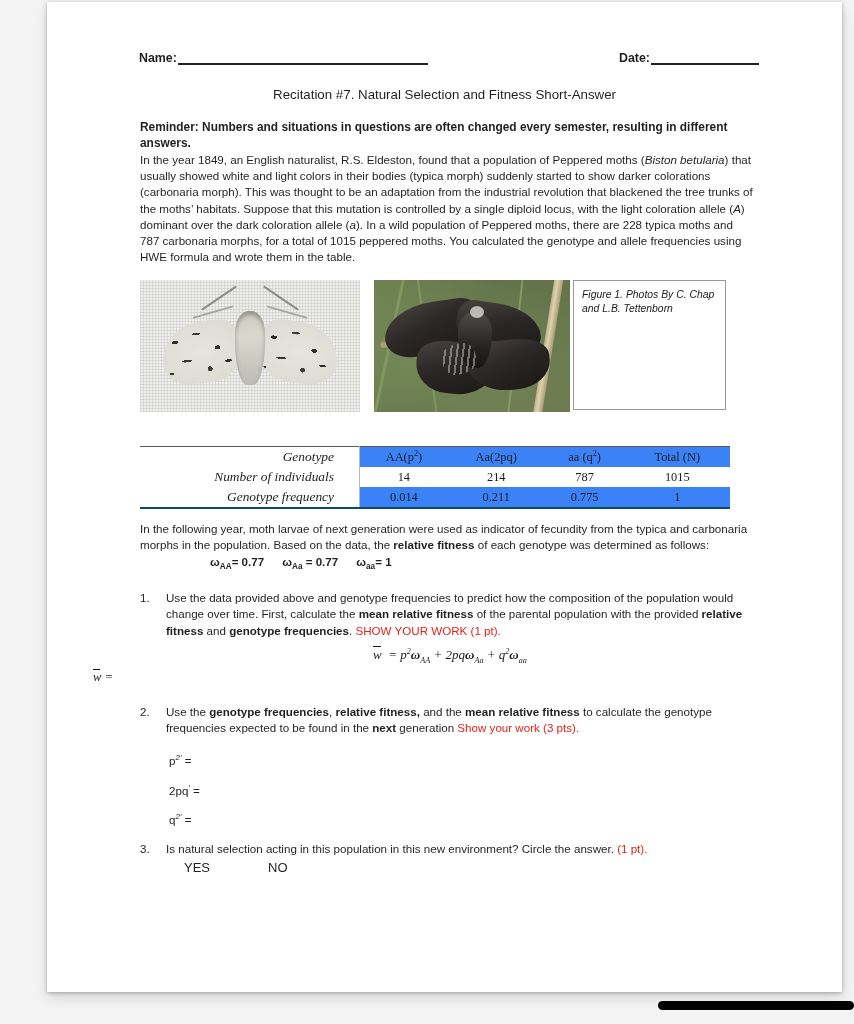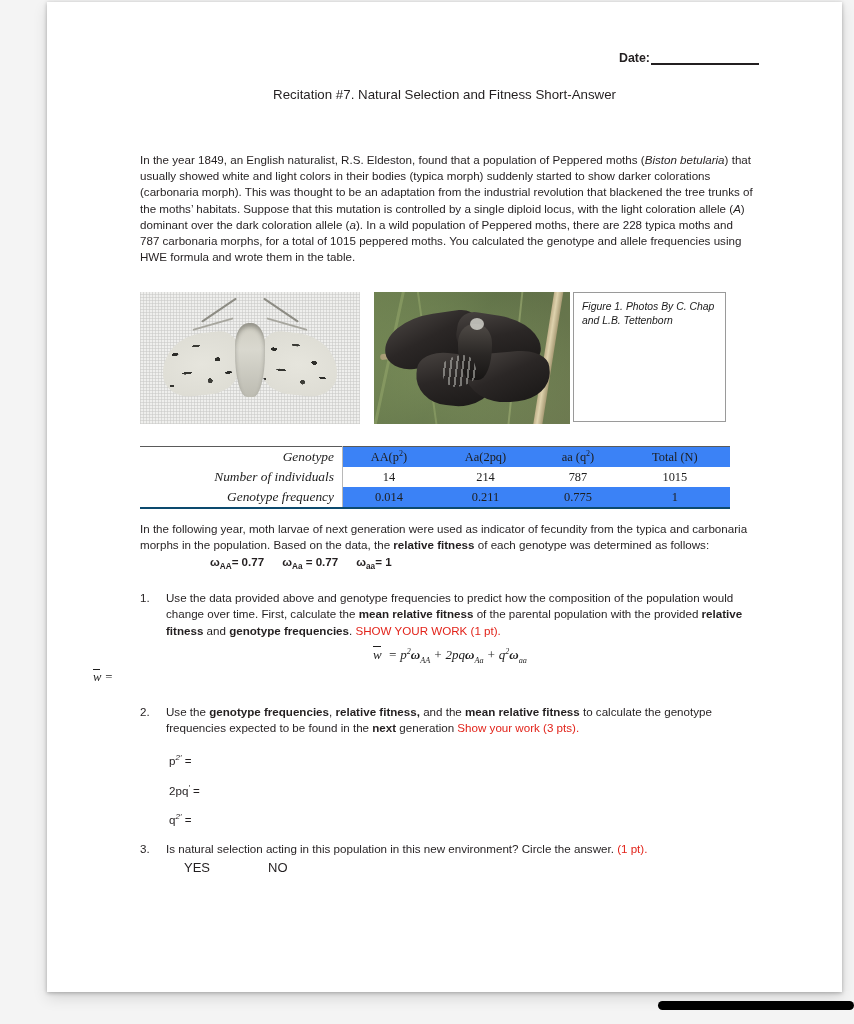--- a/index.html
+++ b/index.html
@@ -95,21 +95,21 @@
     width: 615px;
     font-size: 11.6px;
     line-height: 16.2px;
     color: #231f20;
     text-align: left;
   }
 
   
   #figrow {
     position: absolute;
-    left: 93px; top: 290px;
+    left: 93px; top: 278px;
     width: 640px; height: 132px;
   }
   .photo {
     position: absolute;
     top: 0;
     height: 132px;
     overflow: hidden;
   }
   #photo-typica { left: 0; width: 220px; }
   #photo-carbonaria { left: 234px; width: 196px; }
@@ -279,21 +279,21 @@
     border: none;
   }
   #notes-table tr.shaded td { background: #3b82f6; }
   #notes-table td.rowlabel {
     text-align: right;
     font-style: italic;
     font-size: 13.4px;
     width: 190px;
     background: #ffffff !important;
     border-right: 1px solid #b8b8b8;
-    padding-right: 8px;
+    padding-right: 25px;
   }
   #notes-table tr.first td { border-top: 1px solid #5a5a5a; }
   #notes-table tr.last td { border-bottom: 2px solid #0c4a6e; }
   sup { font-size: 8px; vertical-align: super; }
 
   
   #fitness-para {
     position: absolute;
     left: 93px; top: 519px;
     width: 618px;
@@ -389,28 +389,33 @@
 </style>
 </head>
 <body>
 
 <div id="viewport">
 
   <div id="page">
     <div class="page-inner">
 
       <div id="nameline">
+        <div id="name-group">
+          <span class="field-label">Name:</span>
+          <span class="blank-line" id="name-blank"></span>
+        </div>
         <div id="date-group">
           <span class="field-label">Date:</span>
           <span class="blank-line" id="date-blank"></span>
         </div>
       </div>
 
       <div id="title">Recitation #7. Natural Selection and Fitness Short-Answer</div>
 
+      <div id="reminder">Reminder: Numbers and situations in questions are often changed every semester, resulting in different answers.</div>
 
       <div id="intro" class="doc-text"><span>In the year 1849, an English naturalist, R.S. Eldeston, found that a population of Peppered moths (</span><span class="ital">Biston betularia</span><span>) that usually showed white and light colors in their bodies (typica morph) suddenly started to show darker colorations (carbonaria morph). This was thought to be an adaptation from the industrial revolution that blackened the tree trunks of the moths’ habitats.  Suppose that this mutation is controlled by a single diploid locus, with the light coloration allele (</span><span class="ital">A</span><span>) dominant over the dark coloration allele (</span><span class="ital">a</span><span>). In a wild population of Peppered moths, there are 228 typica moths and 787 carbonaria morphs, for a total of 1015 peppered moths. You calculated the genotype and allele frequencies using HWE formula and wrote them in the table.</span></div>
 
       <div id="figrow">
 
         <div class="photo" id="photo-typica">
           <div class="fabric-bg"></div>
           <div class="moth-light">
             <div class="antenna a1"></div>
             <div class="antenna a2"></div>

